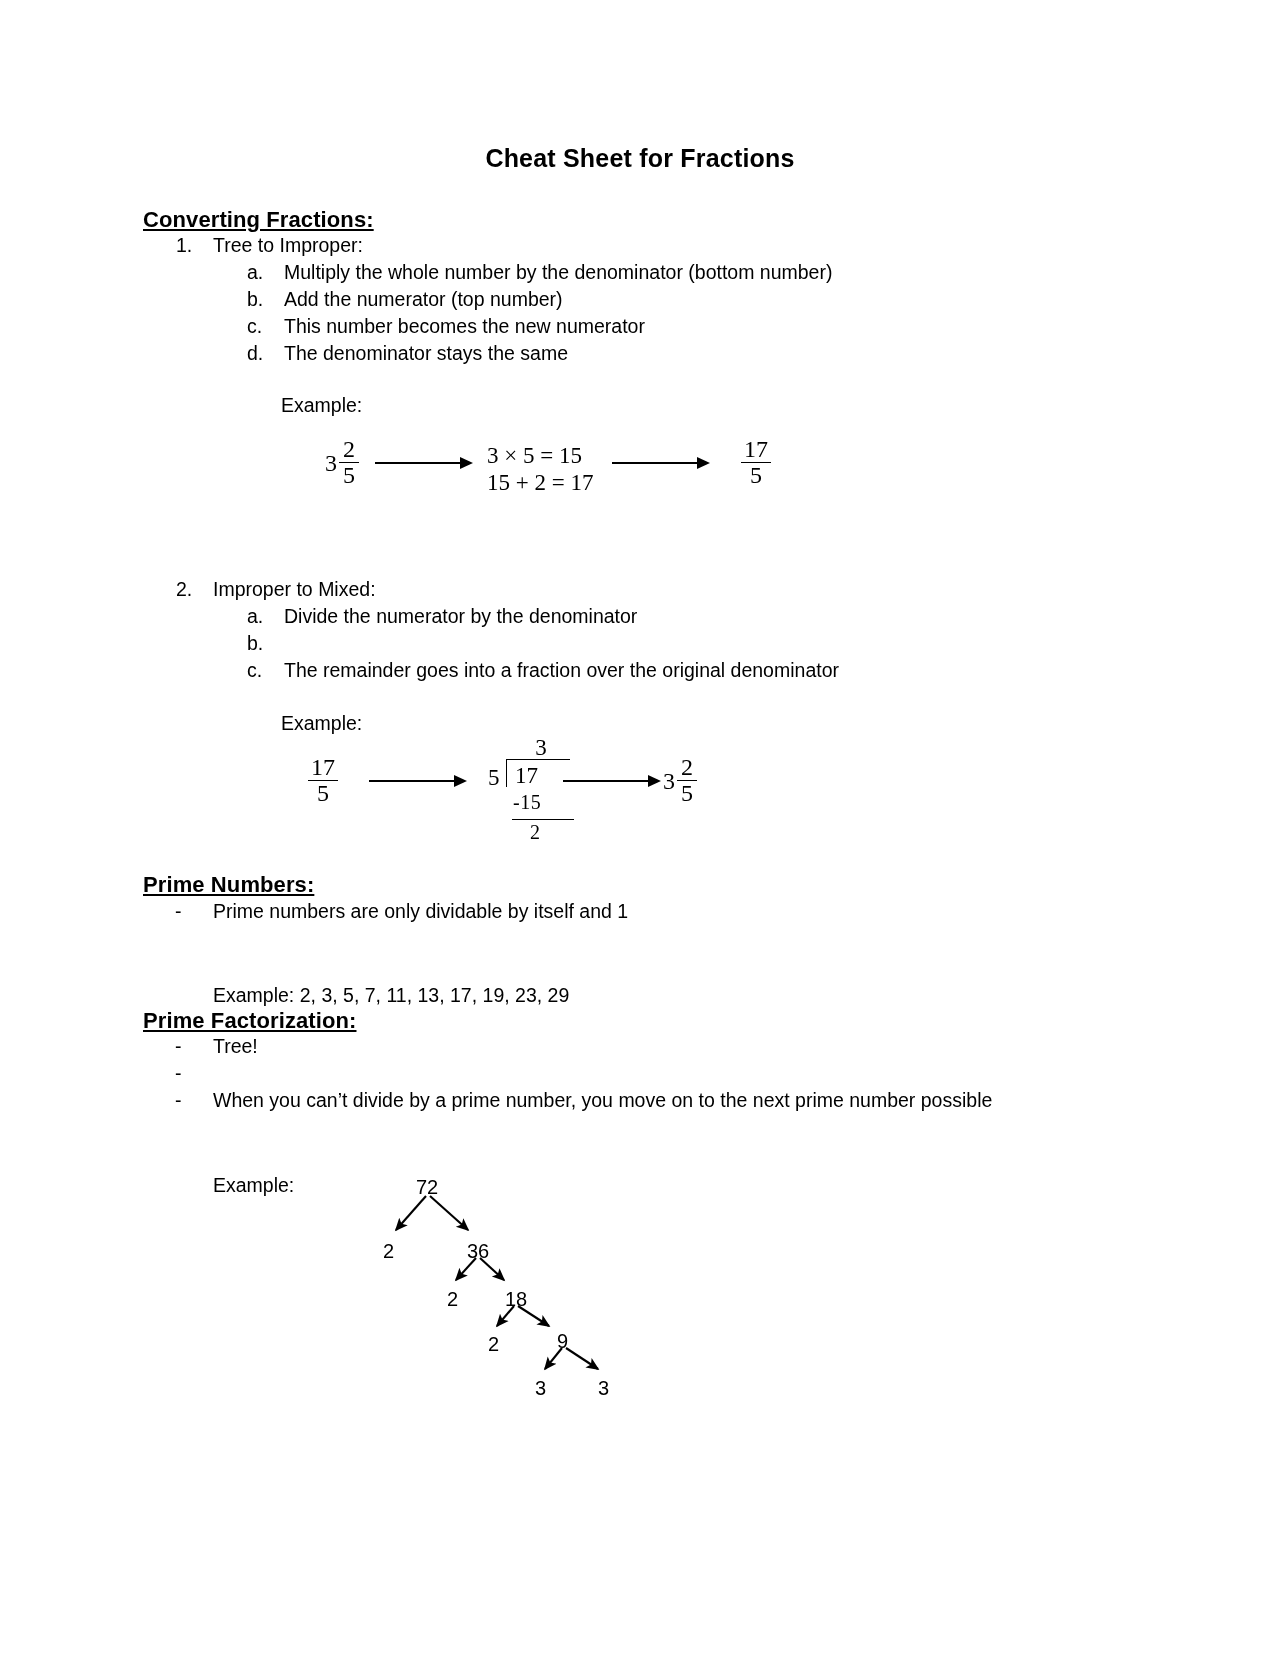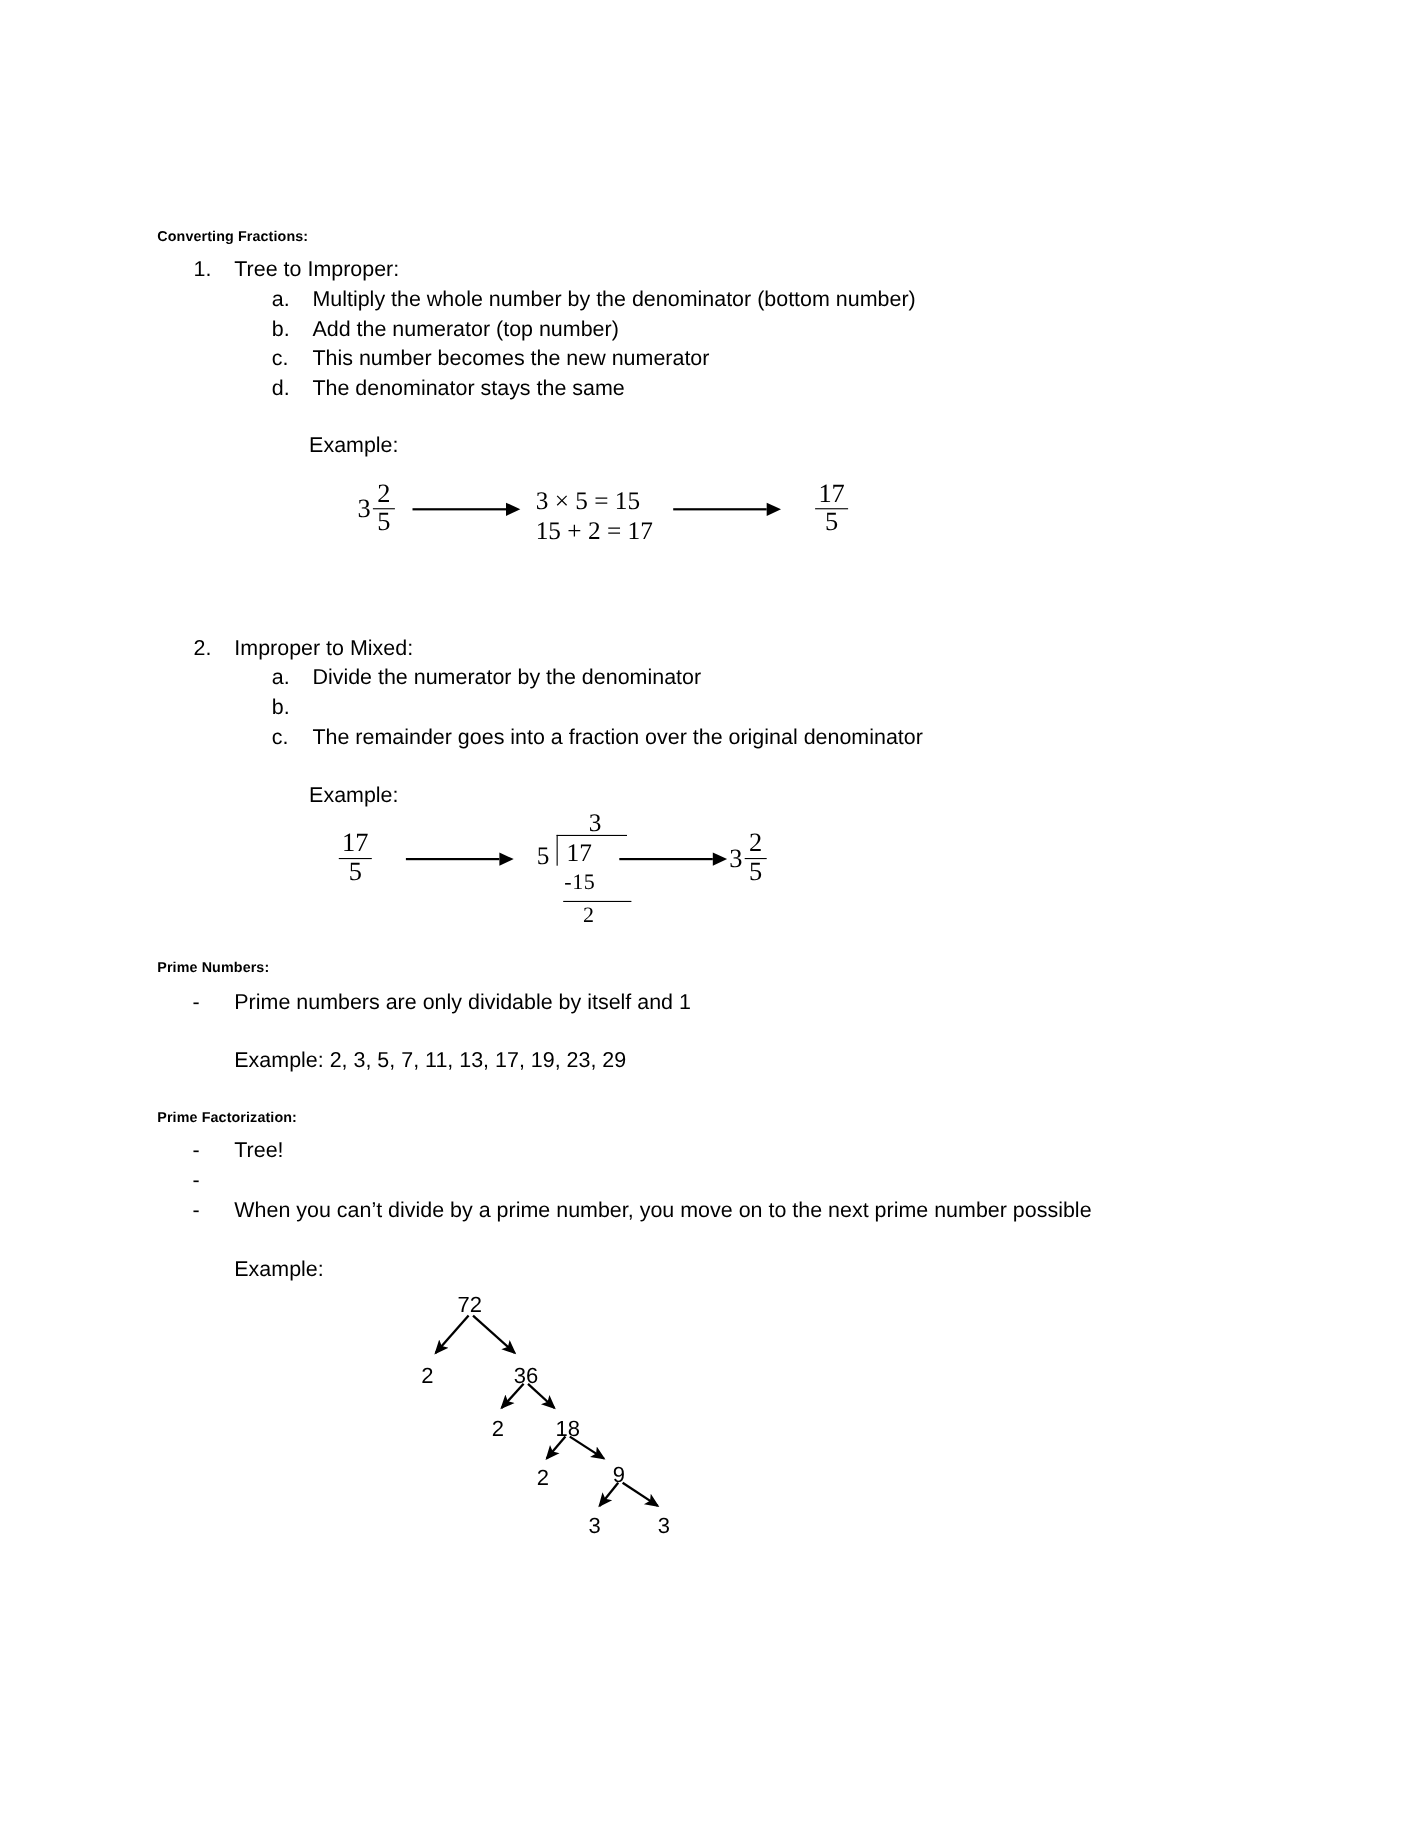--- a/index.html
+++ b/index.html
@@ -27,22 +27,23 @@
     left: 0;
     width: 1280px;
     text-align: center;
     font-size: 25px;
     font-weight: bold;
     letter-spacing: 0.2px;
   }
   .heading {
     position: absolute;
     left: 143px;
-    font-size: 13px;
+    font-size: 22px;
     font-weight: bold;
+    text-decoration: underline;
     letter-spacing: 0.1px;
   }
   .h-converting { top: 207px; }
   .h-prime-numbers { top: 872px; }
   .h-prime-fact { top: 1008px; }
 
   .num-item {
     position: absolute;
     font-size: 19.5px;
     white-space: nowrap;
@@ -60,20 +61,21 @@
 
   .example-label {
     position: absolute;
     left: 281px;
     font-size: 19.5px;
   }
   .example-label2 {
     position: absolute;
     left: 213px;
     font-size: 19.5px;
+    margin-top: 31px;
   }
 
   
   .mixed-num {
     position: absolute;
     font-family: "Liberation Serif", serif;
     font-size: 24px;
     display: flex;
     align-items: center;
   }
@@ -210,20 +212,21 @@
     position: absolute;
     left: 0;
     top: 0;
   }
 </style>
 </head>
 <body>
 
 <div class="page">
 
+  <div class="doc-title">Cheat Sheet for Fractions</div>
 
   <div class="heading h-converting">Converting Fractions:</div>
 
   <div class="num-item num-marker lvl1-marker" style="top:234px;">1.</div>
   <div class="num-item lvl1-text" style="top:234px;">Tree to Improper:</div>
 
   <div class="num-item num-marker lvl2-marker" style="top:261px;">a.</div>
   <div class="num-item lvl2-text" style="top:261px;">Multiply the whole number by the denominator (bottom number)</div>
 
   <div class="num-item num-marker lvl2-marker" style="top:288px;">b.</div>

